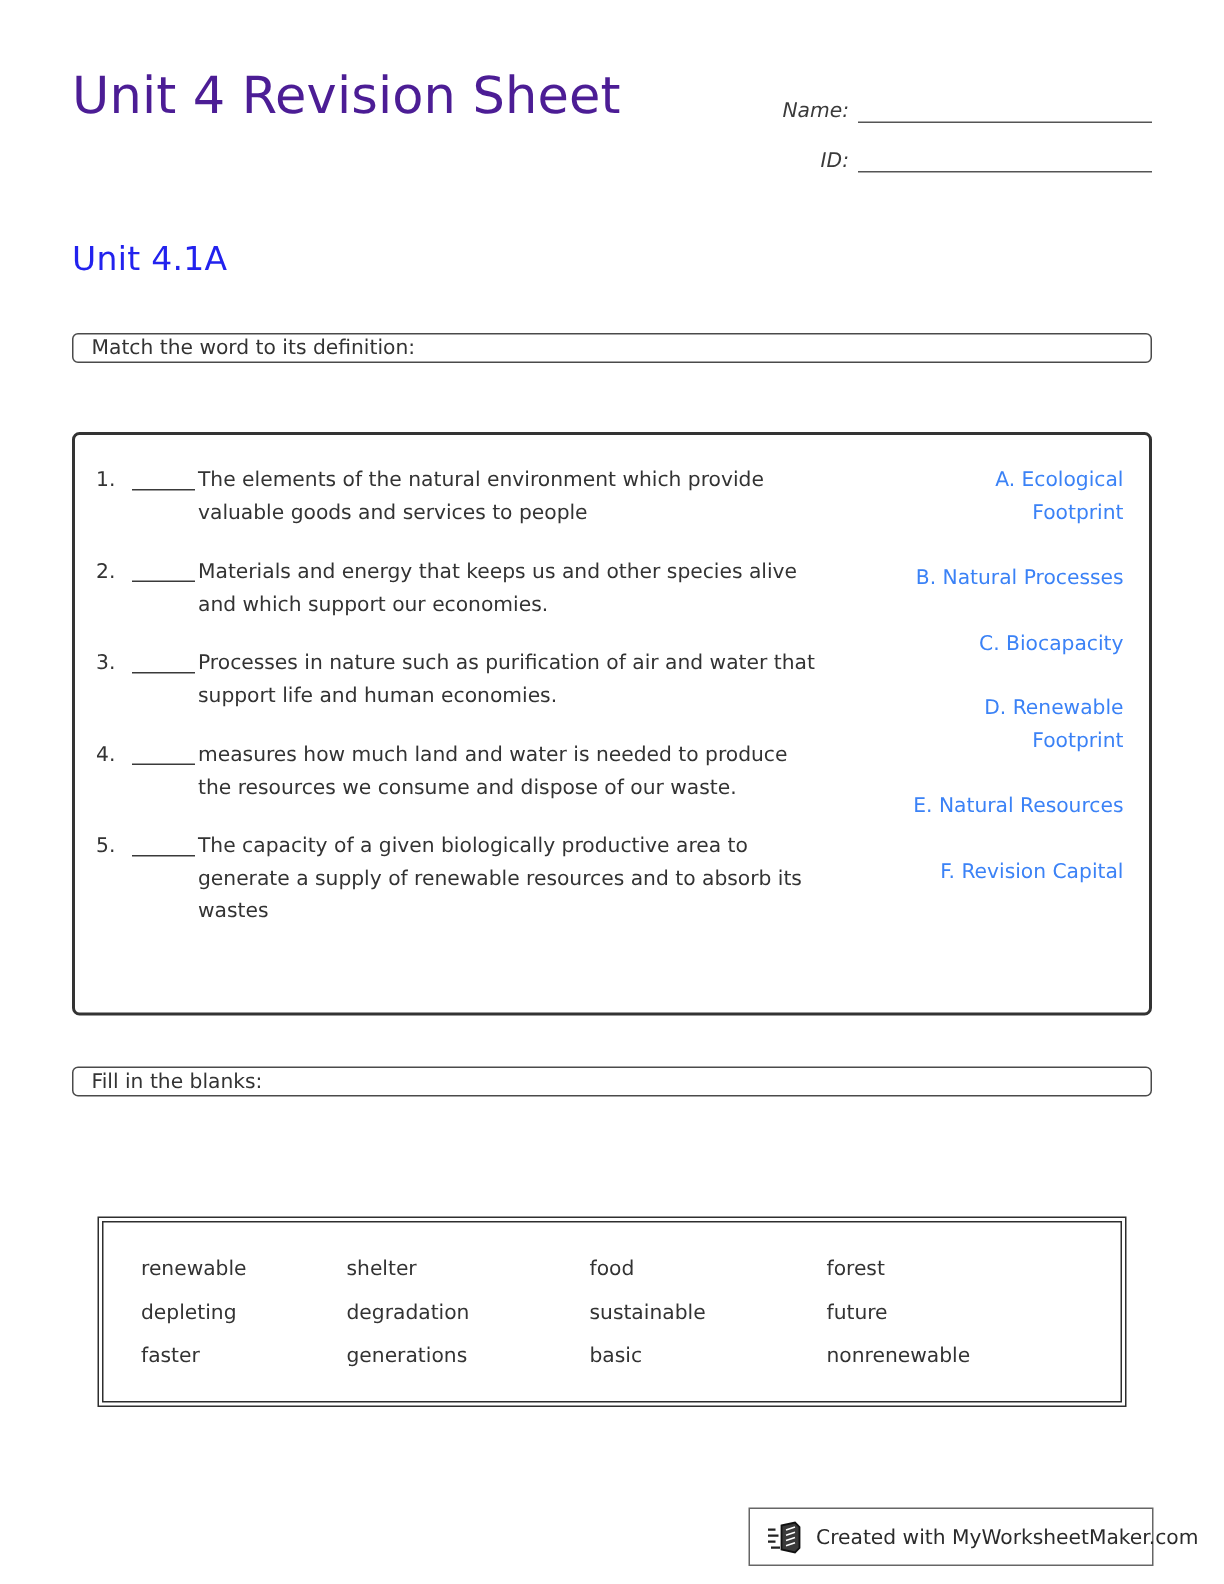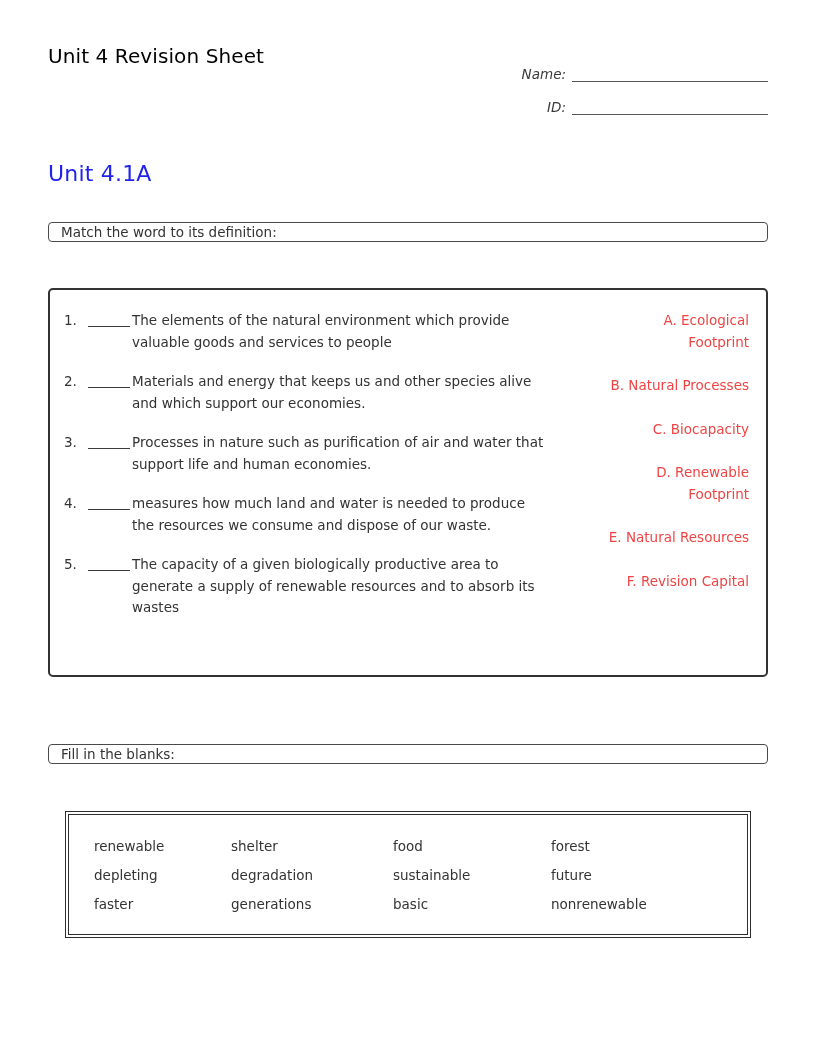--- a/index.html
+++ b/index.html
@@ -26,23 +26,23 @@
     position: absolute;
     left: 48px;
     top: 44px;
     right: 48px;
     height: 76px;
   }
   .doc-title {
     position: absolute;
     left: 0;
     top: 0;
-    font-size: 20px;
+    font-size: 34px;
     font-weight: 400;
-    color: #000000;
+    color: #4c1d95;
     letter-spacing: 0.1px;
     white-space: nowrap;
   }
   .idblock {
     position: absolute;
     right: 0;
     top: 5px;
     width: 300px;
   }
   .idrow {
@@ -84,21 +84,21 @@
     width: 720px;
     box-sizing: border-box;
     border: 1.1px solid #4a4a4a;
     border-radius: 4px;
     background: #ffffff;
     padding: 1px 12px;
     font-size: 13.5px;
     color: #333333;
   }
   #instruction-match { top: 222px; }
-  #instruction-fill  { top: 711px; margin-top: 33px; }
+  #instruction-fill  { top: 711px; }
 
   
   .match-box {
     position: absolute;
     left: 48px;
     top: 288px;
     width: 720px;
     height: 389px;
     box-sizing: border-box;
     border: 2px solid #333333;
@@ -149,21 +149,21 @@
 
   .options {
     position: absolute;
     right: 17px;
     top: 20px;
     width: 150px;
   }
   .opt-item {
     font-size: 13.5px;
     line-height: 21.5px;
-    color: #ef4444;
+    color: #3b82f6;
     text-align: right;
     padding-left: 18px;
     text-indent: -18px;
     margin-bottom: 22px;
   }
 
   
   .wordbank {
     position: absolute;
     left: 65px;
@@ -301,14 +301,29 @@
       </div>
       <div class="wb-row">
         <span class="wb-cell">faster</span>
         <span class="wb-cell">generations</span>
         <span class="wb-cell">basic</span>
         <span class="wb-cell">nonrenewable</span>
       </div>
     </div>
   </div>
 
+  <div class="footer-badge">
+    <span class="footer-logo">
+      <svg viewBox="0 0 26 22" width="26" height="22" aria-hidden="true">
+        <g fill="#222222">
+          <rect x="0" y="5" width="5" height="1.5"></rect>
+          <rect x="0" y="9" width="7" height="1.5"></rect>
+          <rect x="0" y="13" width="5" height="1.5"></rect>
+          <rect x="2" y="17" width="6" height="1.5"></rect>
+        </g>
+        <polygon points="9,3 18,1 21,4 21,18 18,21 9,19" fill="#3a3a3a" stroke="#111111" stroke-width="1.2"></polygon>
+        <path d="M12 6 L18 4 M12 9.5 L18 7.5 M12 13 L18 11 M12 16.5 L18 14.5" stroke="#ffffff" stroke-width="1" fill="none"></path>
+      </svg>
+    </span>
+    <span class="footer-text">Created with MyWorksheetMaker.com</span>
+  </div>
 
 </div>
 
 </body></html>

